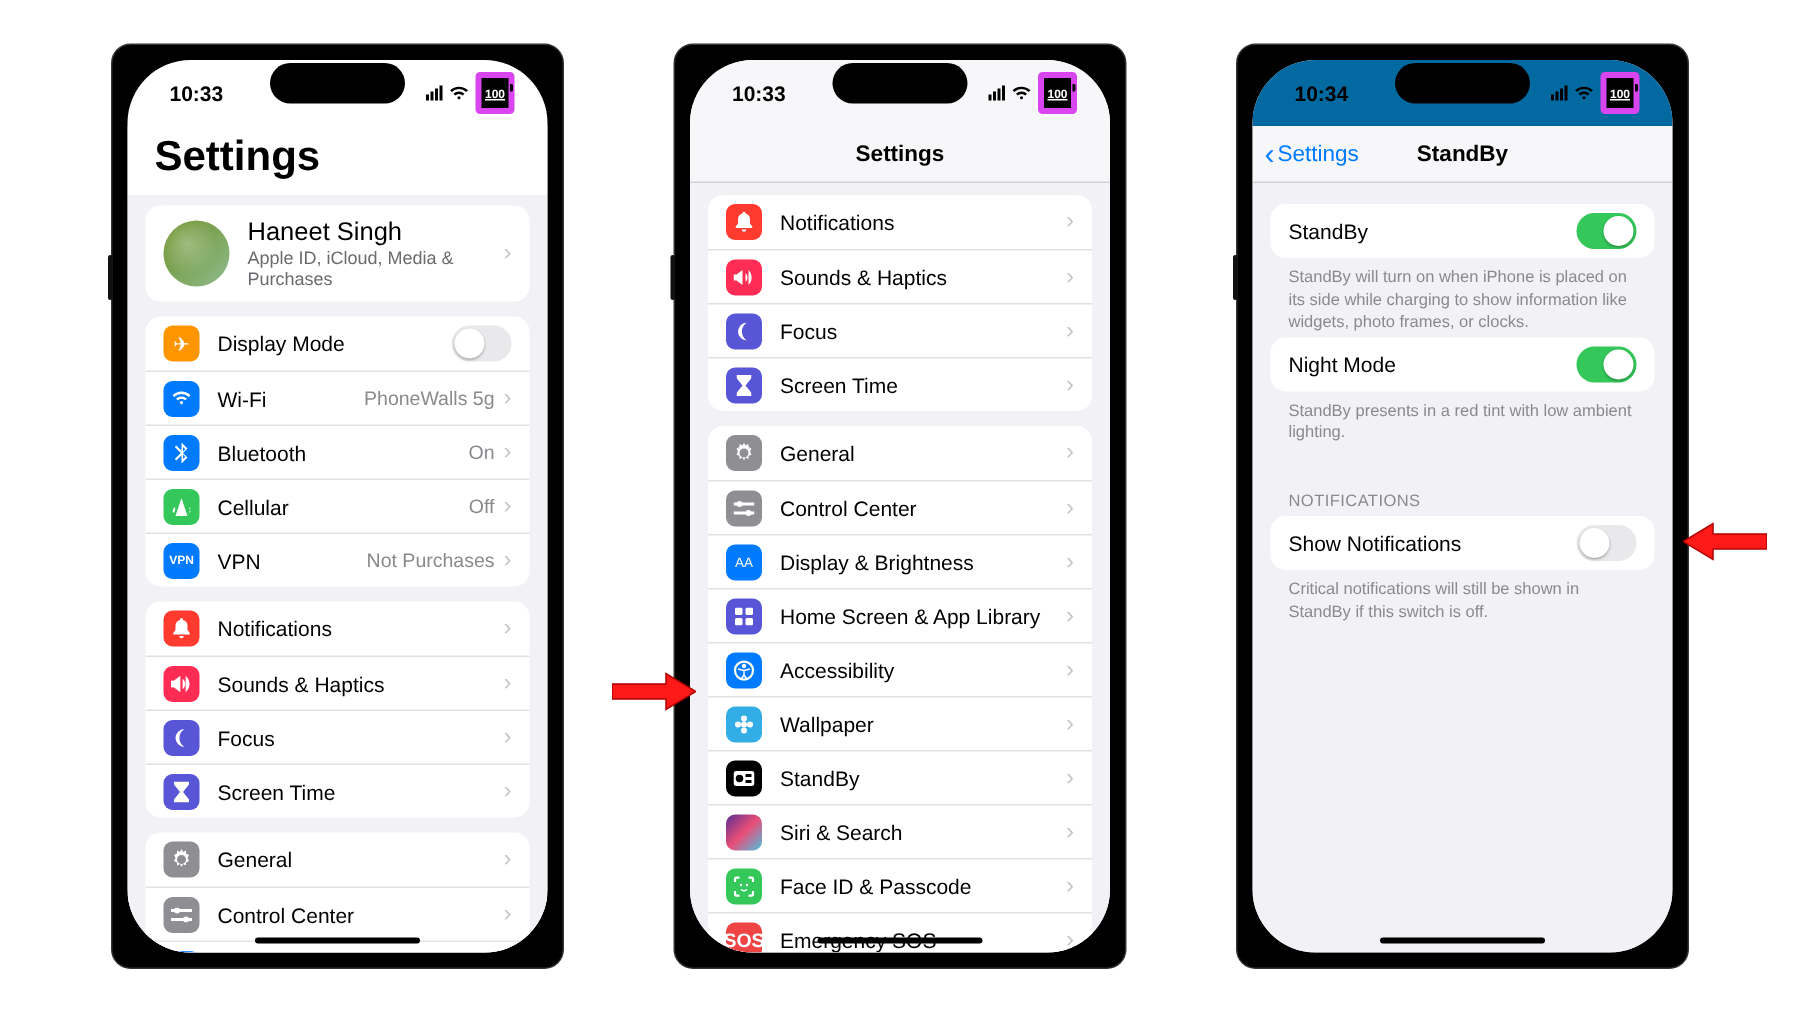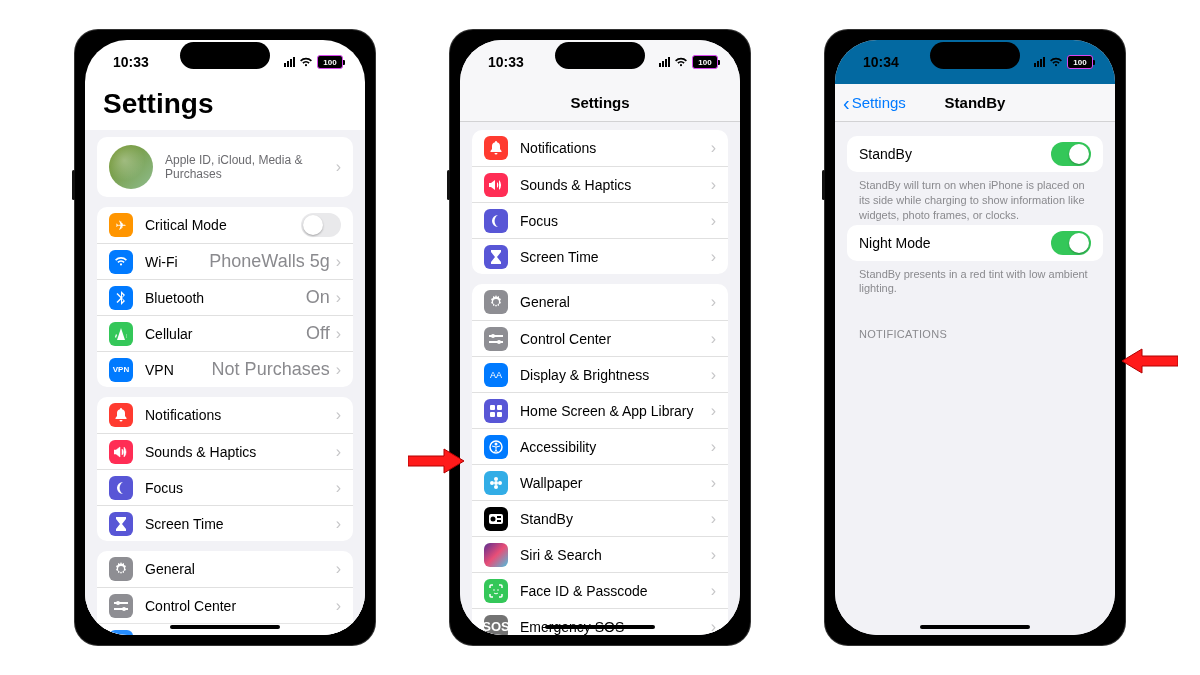--- a/index.html
+++ b/index.html
@@ -1,19 +1,19 @@
 <!DOCTYPE html>
 <html><head>
 <meta charset="utf-8">
 <style>
   * { box-sizing: border-box; margin: 0; padding: 0; font-family: -apple-system, "Helvetica Neue", Helvetica, Arial, sans-serif; }
   body { background:#fff; width:1200px; height:675px; position:relative; }
   .stage { display:flex; justify-content:space-between; align-items:flex-start; padding:30px 75px 0 75px; gap:55px;}
   .phone {
-    width:300px; height:615px; background:#000; border-radius:23px; position:relative;
+    width:300px; height:615px; background:#000; border-radius:12px; position:relative;
     box-shadow: 0 0 0 1px #333;
     flex:0 0 300px;
   }
   .phone::before{ 
     content:""; position:absolute; left:-3px; top:140px; width:3px; height:30px; background:#111; border-radius:2px;
   }
   .screen {
     position:absolute; inset:10px; background:#f2f2f6; border-radius:42px; overflow:hidden;
   }
   .screen.white-top { background:#fff; }
@@ -22,23 +22,23 @@
     font-size:14px; font-weight:600; color:#000;
   }
   .status-right { display:flex; align-items:center; gap:4px; }
   .sigbars { display:inline-flex; align-items:flex-end; gap:1px; }
   .sigbars i { width:2px; background:#000; display:block; }
   .sigbars i:nth-child(1){height:4px;} .sigbars i:nth-child(2){height:6px;}
   .sigbars i:nth-child(3){height:8px;} .sigbars i:nth-child(4){height:10px;}
   .wifi { width:14px; height:10px; position:relative; }
   .wifi svg { display:block; }
   .battery {
-    width:26px; height:14px; border:1px solid #d946ef; border-radius:3px; position:relative;
+    width:26px; height:28px; border:4px solid #d946ef; border-radius:3px; position:relative;
     display:flex; align-items:center; justify-content:center; font-size:8px; font-weight:700;
-    background:#000; color:#fff;
+    background:#000; color:#fff;text-decoration:underline;
   }
   .battery::after{ content:""; position:absolute; right:-3px; top:4px; width:2px; height:5px; background:#000; border-radius:0 1px 1px 0;}
   .island {
     position:absolute; top:12px; left:50%; transform:translateX(-50%);
     width:90px; height:27px; background:#000; border-radius:20px; z-index:5;
   }
   .big-title { font-size:28px; font-weight:700; padding:4px 18px 8px; color:#000;}
   .nav-bar {
     height:38px; display:flex; align-items:center; justify-content:center; position:relative;
     border-bottom:0.5px solid rgba(0,0,0,0.15); background:#f7f7f9;
@@ -58,21 +58,21 @@
     display:flex; align-items:center; min-height:36px; padding:5px 12px 5px 12px;
     border-top:0.5px solid rgba(0,0,0,0.12); position:relative;
     font-size:14px; color:#000;
   }
   .row:first-child { border-top:none; }
   .row .icon {
     width:24px; height:24px; border-radius:6px; margin-right:12px; flex:0 0 24px;
     display:flex; align-items:center; justify-content:center; color:#fff; font-size:13px;
   }
   .row .label { flex:1; }
-  .row .value { color:#8a8a8e; font-size:18px; margin-right:6px;}
+  .row .value { color:#8a8a8e; font-size:13px; margin-right:6px;}
   .row .chevron { color:#c6c6c8; font-size:16px; }
   .profile-row { padding:8px 12px; }
   .profile-row .avatar {
     width:44px; height:44px; border-radius:50%; background:linear-gradient(135deg,#6b8e23,#8fbc8f);
     margin-right:12px; flex:0 0 44px; overflow:hidden; position:relative;
   }
   .profile-row .avatar::after{
     content:""; position:absolute; inset:0; background:radial-gradient(circle at 35% 35%, rgba(255,255,255,0.3), transparent 50%);
   }
   .profile-row .ptext .name { font-size:17px; font-weight:500; }
@@ -93,21 +93,21 @@
     font-size:11px; color:#8a8a8e; padding:6px 24px 2px; line-height:1.35;
   }
   .home-indicator {
     position:absolute; bottom:6px; left:50%; transform:translateX(-50%);
     width:110px; height:4px; background:#000; border-radius:3px;
   }
   
   .ic-orange{background:#ff9500;} .ic-blue{background:#007aff;} .ic-green{background:#34c759;}
   .ic-gray{background:#8e8e93;} .ic-red{background:#ff3b30;} .ic-pink{background:#ff2d55;}
   .ic-indigo{background:#5856d6;} .ic-teal{background:#32ade6;} .ic-black{background:#000;}
-  .ic-redsos{background:#737373; font-size:8px; font-weight:700;}
+  .ic-redsos{background:#ef4444; font-size:8px; font-weight:700;}
   
   .arrow {
     position:absolute; width:56px; height:30px; z-index:20;
   }
   .arrow svg { width:100%; height:100%; }
   .watermark {
     position:absolute; font-size:16px; font-weight:600; color:rgba(0,0,0,0.07); letter-spacing:1px;
     pointer-events:none;
   }
 </style>
@@ -141,30 +141,31 @@
       <div class="content scroll" style="top:44px; background:#fff;">
         <div style="background:#f2f2f6; min-height:100%; border-top:0 solid transparent;">
         <div style="background:#fff; padding-bottom:2px;">
           <div class="big-title">Settings</div>
         </div>
         <div style="background:#f2f2f6; padding-top:1px;">
         <div class="group first1">
           <div class="row profile-row">
             <div class="avatar"></div>
             <div class="ptext" style="flex:1;">
+              <div class="name">Haneet Singh</div>
               <div class="sub">Apple ID, iCloud, Media &amp; Purchases</div>
             </div>
             <span class="chevron">›</span>
           </div>
         </div>
 
         <div class="group">
           <div class="row">
             <span class="icon ic-orange">✈︎</span>
-            <span class="label">Critical Mode</span>
+            <span class="label">Display Mode</span>
             <span class="toggle">
                     <span class="knob"></span>
                   </span>
           </div>
           <div class="row">
             <span class="icon ic-blue">
               <svg width="14" height="11" viewBox="0 0 16 12">
                       <path d="M8 10.5a1.2 1.2 0 100-2.4 1.2 1.2 0 000 2.4zM3.8 6.3a6 6 0 018.4 0l-1.3 1.3a4.2 4.2 0 00-5.8 0zM1.2 3.7a9.6 9.6 0 0113.6 0l-1.3 1.3a7.8 7.8 0 00-11 0z" fill="#fff"></path>
                     </svg>
             </span>
@@ -489,20 +490,29 @@
           <div class="row">
             <span class="label">Night Mode</span>
             <span class="toggle on">
                 <span class="knob"></span>
               </span>
           </div>
         </div>
         <div class="section-footer">StandBy presents in a red tint with low ambient lighting.</div>
 
         <div class="section-header" style="padding-top:30px;">NOTIFICATIONS</div>
+        <div class="group" style="margin-top:0;">
+          <div class="row">
+            <span class="label">Show Notifications</span>
+            <span class="toggle">
+                <span class="knob"></span>
+              </span>
+          </div>
+        </div>
+        <div class="section-footer">Critical notifications will still be shown in StandBy if this switch is off.</div>
       </div>
       <div class="home-indicator"></div>
     </div>
   </div>
 
 </div>
 
 <div class="arrow" style="left:408px; top:446px;">
   <svg viewBox="0 0 56 30">
       <polygon points="56,15 36,3 36,10 0,10 0,20 36,20 36,27" fill="#ff1a1a" stroke="#b00000" stroke-width="1"></polygon>

